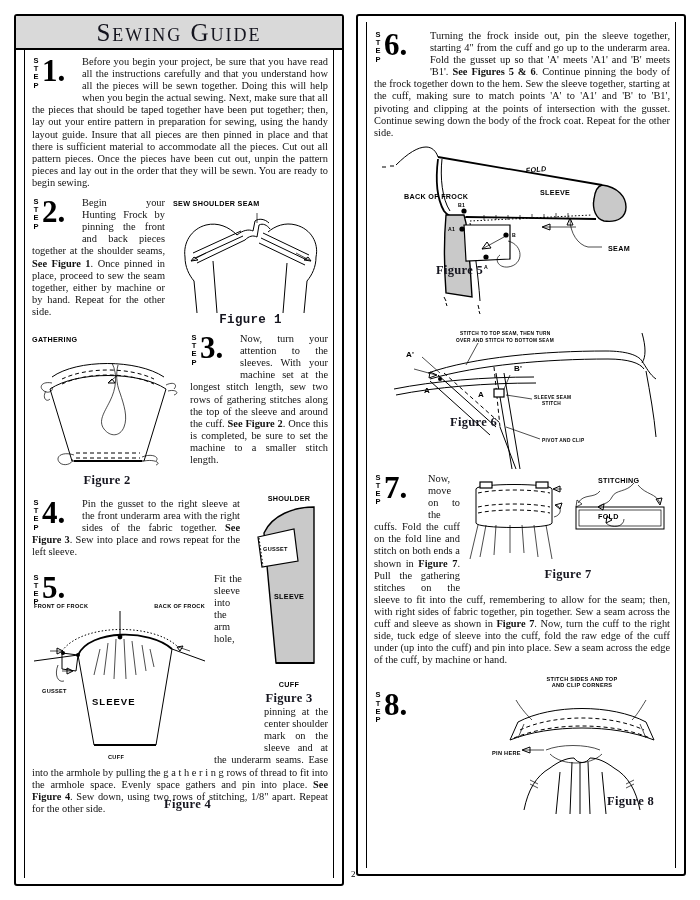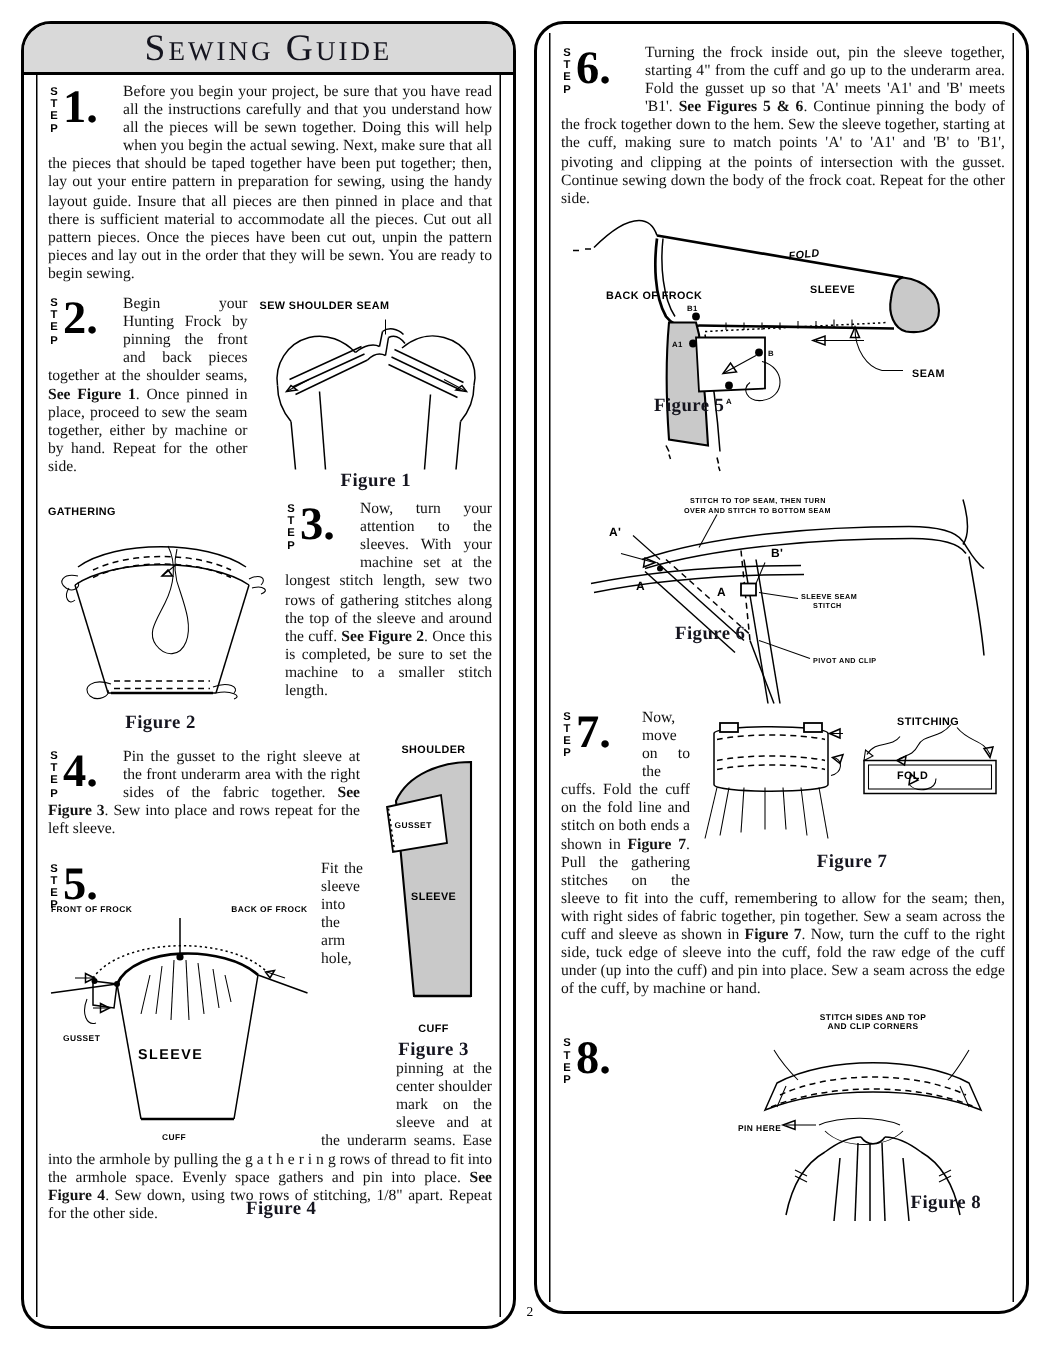--- a/index.html
+++ b/index.html
@@ -21,21 +21,21 @@
     left: 0; top: 0;
     width: 700px;
     height: 900px;
     background: #ffffff;
   }
 
   
   .panel {
     position: absolute;
     border: 2.5px solid #000;
-    border-radius: 20px;
+    border-radius: 3px;
     background: #fff;
     box-sizing: border-box;
     overflow: hidden;
   }
   .panel-left  { left: 14px;  top: 14px;  width: 330px; height: 872px; }
   .panel-right { left: 356px; top: 14px;  width: 330px; height: 862px; }
 
   
   .inner-rule {
     position: absolute;
@@ -239,21 +239,21 @@
             <path class="ln" d="M134 72 L131 104"></path>
             <path class="ln" d="M114 54 L110 104"></path>
 
             <path class="ln-thin" d="M18 52 L33 44"></path>
             <path class="ln" d="M18 52 l7 -1 l-4 -3 z" fill="#000"></path>
             <path class="ln-thin" d="M138 52 L123 44"></path>
             <path class="ln" d="M138 52 l-7 -1 l4 -3 z" fill="#000"></path>
 
             <path class="ln-thin" d="M84 4 L84 14"></path>
           </svg>
-          <div class="fig-cap" style="margin-top:-4px;">Figure 1</div>
+          <div class="fig-cap" style="margin-top:-4px;font-family:Liberation Mono, monospace;">Figure 1</div>
         </div>
 
         <div class="step-head">
           <div class="step-word">S<br>T<br>E<br>P</div>
           <div class="step-num">2</div>
           <div class="step-dot">.</div>
         </div>
         <div class="body-text" style="width:163px;">
           <span style="float:left;width:50px;height:48px;"></span><span>Begin your Hunting Frock by pinning the front and back pieces together at the shoulder seams, </span><b>See Figure 1</b><span>.  Once pinned in place, proceed to sew the seam together, either by machine or by hand.  Repeat for the other side.</span>
         </div>

